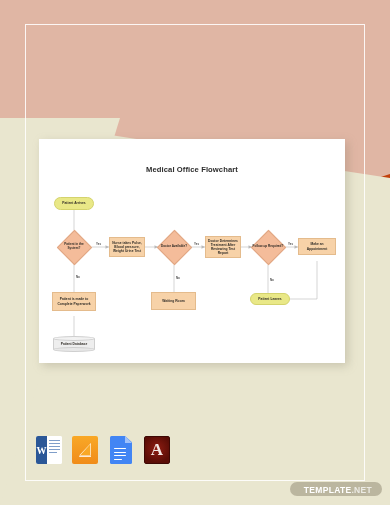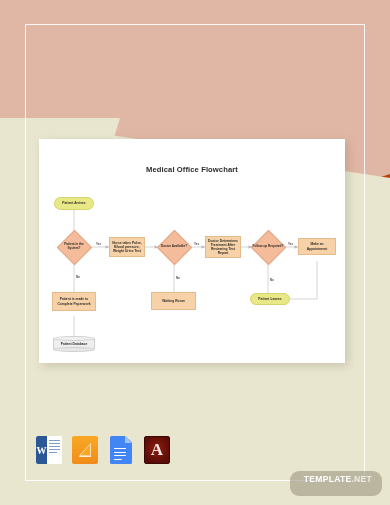--- a/index.html
+++ b/index.html
@@ -244,21 +244,21 @@
     font-weight: 700;
     font-family: "Liberation Serif", serif;
     line-height: 1;
     transform: translateY(-1px);
   }
 
   
   .watermark {
     position: absolute;
     right: 8px; bottom: 9px;
-    padding: 3px 10px 12px 14px;
+    padding: 3px 10px 1px 14px;
     border-radius: 9px;
     background: rgba(150,142,120,0.55);
     color: #ffffff;
     font-size: 8.5px;
     font-weight: 700;
     letter-spacing: 0.3px;
     display: flex; align-items: flex-end;
   }
   .watermark .dim { color: rgba(255,255,255,0.72); font-weight: 700; }
 </style>

